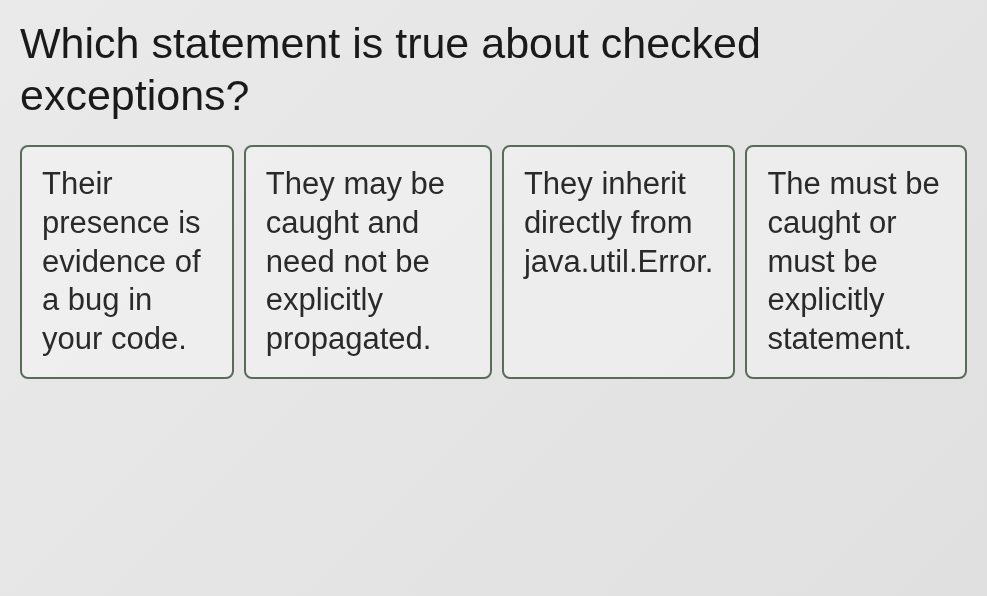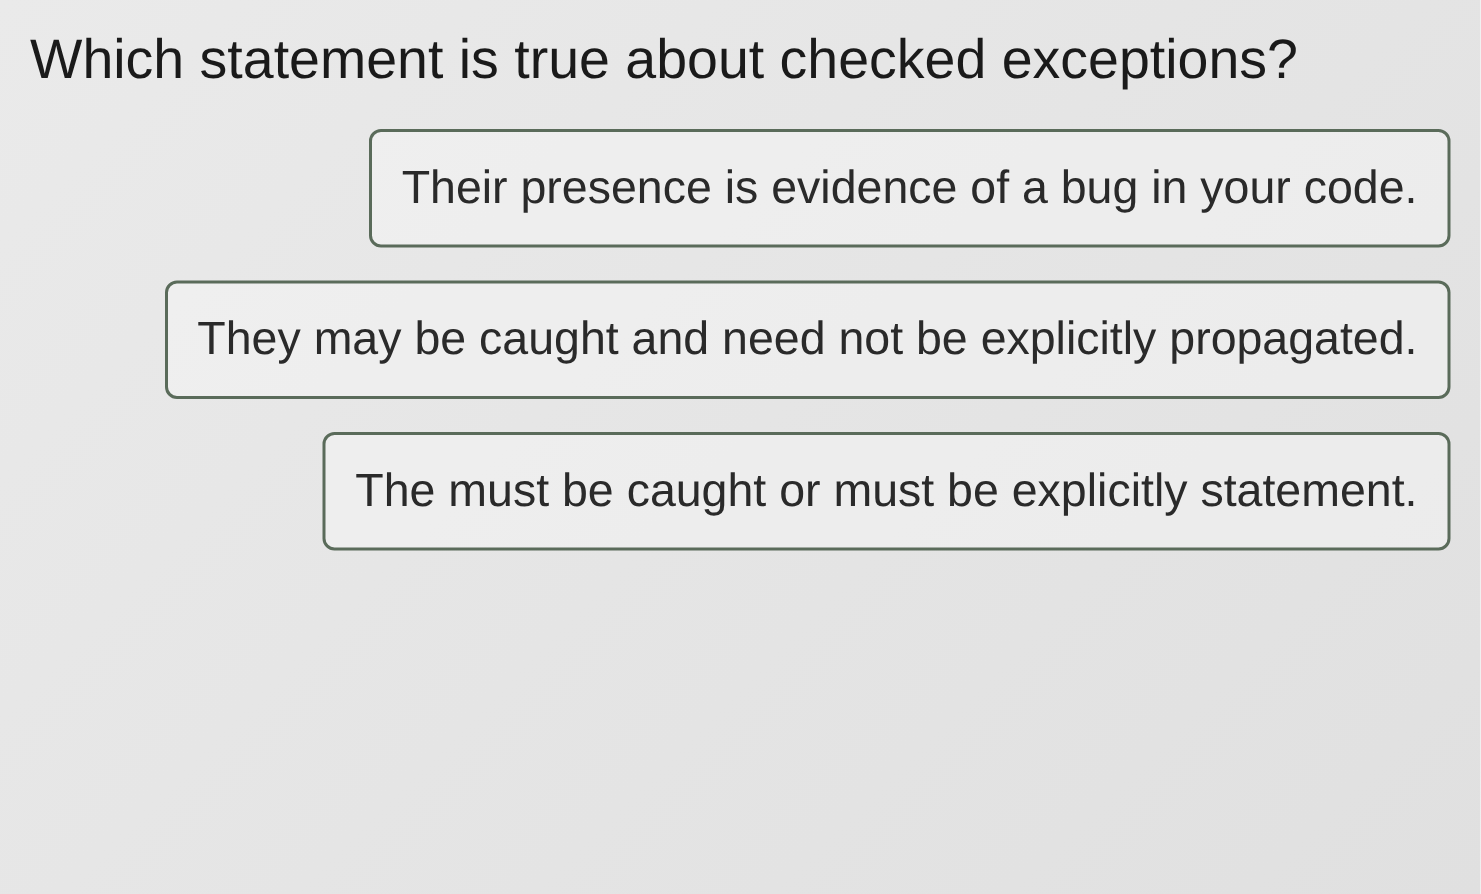--- a/index.html
+++ b/index.html
@@ -10,31 +10,30 @@
     body {
       font-family: -apple-system, BlinkMacSystemFont, "Segoe UI", Helvetica, Arial, sans-serif;
       background: #e8e8e8;
       background: linear-gradient(135deg, #eaeaea 0%, #e0e0e0 100%);
       width: 987px;
       height: 596px;
       padding: 18px 20px;
       color: #2a2a2a;
     }
     .question {
-      font-size: 37px;
+      font-size: 43px;
       font-weight: 400;
       color: #1a1a1a;
       margin-bottom: 24px;
       line-height: 1.2;
     }
     .options {
       display: flex;
-      flex-direction: column;
-      gap: 22px;
-      align-items: flex-end;
+      flex-direction: row;
+      gap: 10px;
     }
     .option {
       border: 2px solid #5a6b5a;
       border-radius: 8px;
       padding: 18px 20px;
       font-size: 31px;
       color: #2a2a2a;
       background: rgba(245,245,245,0.5);
       cursor: pointer;
       line-height: 1.25;
@@ -42,14 +41,15 @@
     }
   </style>
 </head>
 <body>
 
 <div class="question">Which statement is true about checked exceptions?</div>
 
 <div class="options">
   <div class="option">Their presence is evidence of a bug in your code.</div>
   <div class="option">They may be caught and need not be explicitly propagated.</div>
+  <div class="option">They inherit directly from java.util.Error.</div>
   <div class="option">The must be caught or must be explicitly statement.</div>
 </div>
 
 </body></html>

